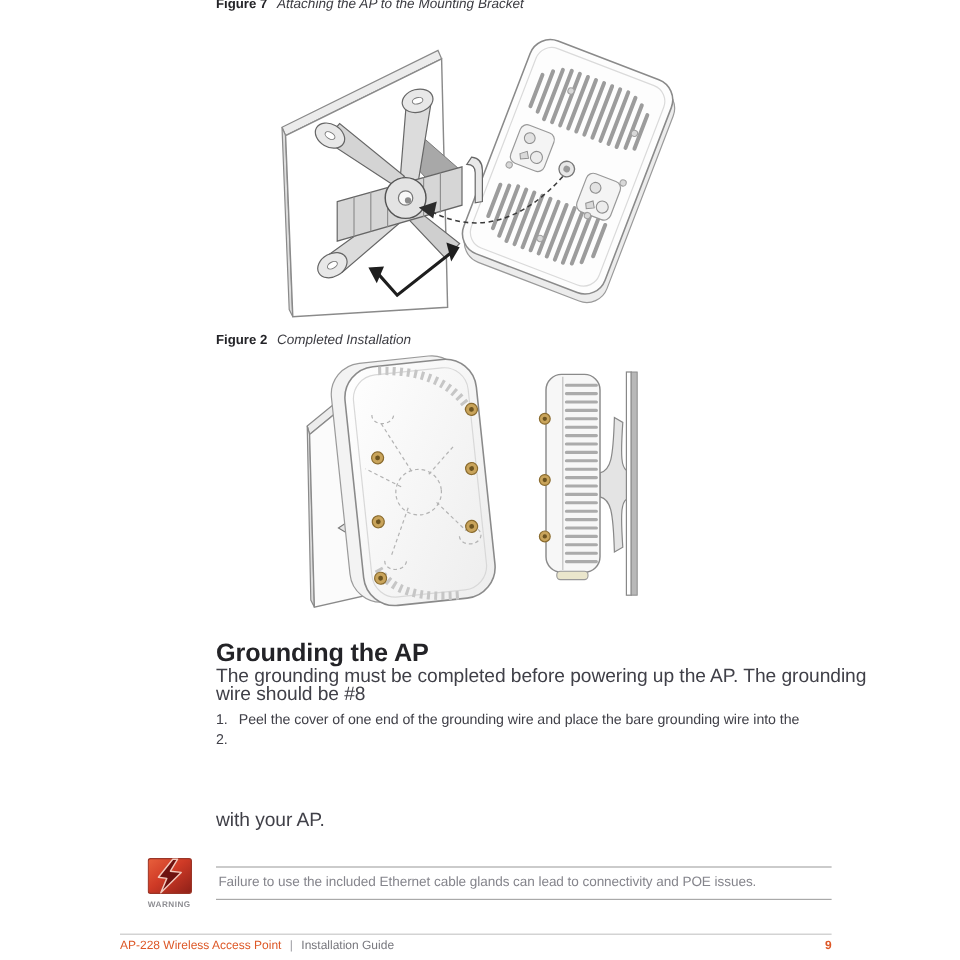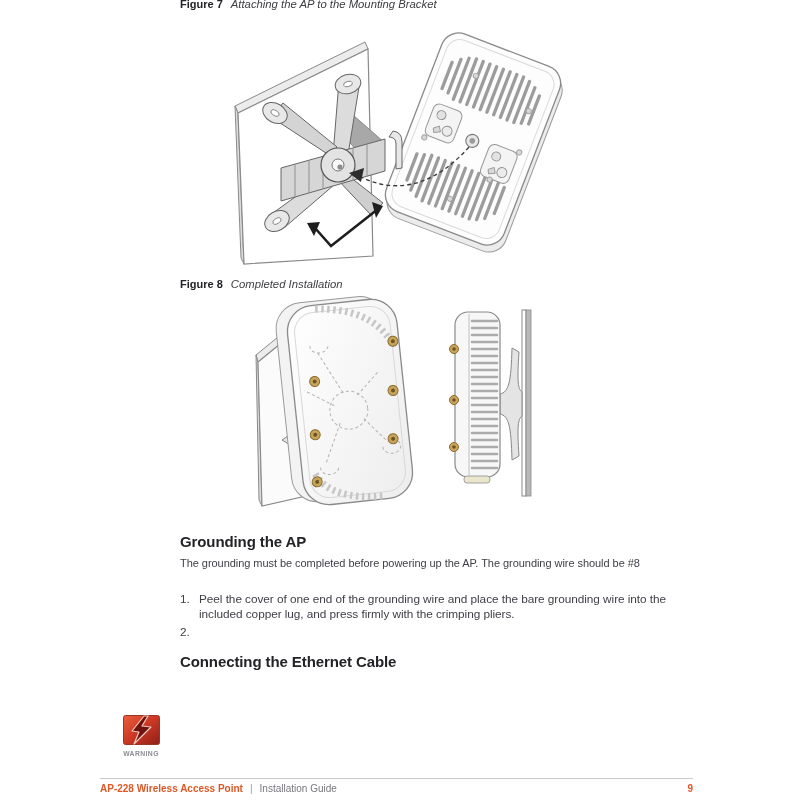--- a/index.html
+++ b/index.html
@@ -2,32 +2,32 @@
 <html><head>
 <meta charset="utf-8">
 <style>
   html,body{margin:0;padding:0;background:#ffffff;}
   .page{position:relative;width:800px;height:800px;background:#fff;overflow:hidden;
         font-family:"Liberation Sans","DejaVu Sans",sans-serif;color:#3f3f46;}
   .figcap{position:absolute;left:180px;font-size:11px;color:#2e2e33;white-space:nowrap;}
   .figcap .flabel{font-weight:bold;color:#232327;}
   .figcap .ftitle{font-style:italic;color:#3c3c42;margin-left:8px;font-size:11.3px;}
   .art{position:absolute;}
-  h2.sec{position:absolute;left:180px;margin:0;font-size:15px;font-weight:bold;color:#232327;letter-spacing:-0.1px;}
-  .para{position:absolute;left:180px;width:545px;font-size:11px;line-height:15.3px;color:#404048;letter-spacing:-0.05px;}
+  h2.sec{position:absolute;left:180px;margin:0;font-size:21px;font-weight:bold;color:#232327;letter-spacing:-0.1px;}
+  .para{position:absolute;left:180px;width:545px;font-size:16px;line-height:15.3px;color:#404048;letter-spacing:-0.05px;}
   .steps{position:absolute;left:180px;width:545px;font-size:11.8px;line-height:15.3px;color:#404048;letter-spacing:-0.05px;}
   .step{display:flex;margin-bottom:2px;}
   .step .num{width:19px;flex:none;}
   .warnicon{position:absolute;left:121px;top:715px;width:40px;text-align:center;}
   .warnicon .wlabel{display:block;font-size:6.8px;font-weight:bold;color:#8d8d92;letter-spacing:0.4px;margin-top:1px;}
   .warnbox{position:absolute;left:180px;top:722px;width:513px;border-top:1px solid #a9a9a9;border-bottom:1px solid #a9a9a9;
            padding:6px 2px 6px 2px;font-size:11.3px;color:#85858c;letter-spacing:-0.05px;box-sizing:border-box;height:28px;}
   .footrule{position:absolute;left:100px;top:778px;width:593px;border-top:1px solid #c9c9c9;height:0;}
   .footer{position:absolute;left:100px;top:783px;width:593px;display:flex;align-items:baseline;font-size:10px;}
-  .footer .prod{color:#dd5827;font-weight:bold;}
+  .footer .prod{color:#dd5827;font-weight:normal;}
   .footer .sep{color:#9a9aa0;margin:0 7px;}
   .footer .guide{color:#77777d;}
   .footer .pgnum{margin-left:auto;color:#dd5827;font-weight:bold;}
 </style>
 </head>
 <body>
 
 <div class="page">
 
   <div class="figcap" style="top:-2px;">
@@ -109,21 +109,21 @@
     </g>
 
     <g>
       <path d="M82,215 L98,233 L145,196" fill="none" stroke="#1e1e1e" stroke-width="2.6"></path>
       <path d="M74,210 L87,209 L81,223 Z" fill="#1e1e1e"></path>
       <path d="M139,189 L150,193 L143,205 Z" fill="#1e1e1e"></path>
     </g>
   </svg>
 
   <div class="figcap" style="top:278px;">
-    <span class="flabel">Figure 8</span><span class="ftitle">Completed Installation</span>
+    <span class="flabel">Figure 2</span><span class="ftitle">Completed Installation</span>
   </div>
 
   <svg class="art" style="left:250px;top:290px;" width="310" height="230" viewBox="0 0 310 230">
     <defs>
       <linearGradient id="apg" x1="0" y1="0" x2="1" y2="1">
         <stop offset="0" stop-color="#ffffff"></stop>
           <stop offset="1" stop-color="#ededed"></stop>
       </linearGradient>
     </defs>
 
@@ -186,46 +186,46 @@
 
   <h2 class="sec" style="top:533px;">Grounding the AP</h2>
   <div class="para" style="top:556px;">
     <div>The grounding must be completed before powering up the AP. The grounding wire should be #8</div>
   </div>
   <div class="steps" style="top:592px;">
     <div class="step">
       <span class="num">1.</span>
       <span>
         <span>Peel the cover of one end of the grounding wire and place the bare grounding wire into the</span><br>
-        <span>included copper lug, and press firmly with the crimping pliers.</span>
       </span>
     </div>
     <div class="step">
       <span class="num">2.</span>
     </div>
   </div>
 
-  <h2 class="sec" style="top:653px;">Connecting the Ethernet Cable</h2>
   <div class="para" style="top:676px;">
+    <div>with your AP.</div>
   </div>
 
   <div class="warnicon">
     <svg width="37" height="30" viewBox="0 0 37 30">
       <defs>
         <linearGradient id="wg" x1="0" y1="0" x2="1" y2="1">
           <stop offset="0" stop-color="#e8603c"></stop>
             <stop offset="0.45" stop-color="#cf3a26"></stop>
             <stop offset="1" stop-color="#8e2018"></stop>
         </linearGradient>
       </defs>
       <rect x="0.5" y="0.5" width="36" height="29" rx="2" fill="url(#wg)" stroke="#9a3527"></rect>
       <path d="M21,1 L9,16 L16,17 L11,29 L28,12 L19,11 L25,1 Z" fill="#6e1210" stroke="#f2c9bd" stroke-width="1.2" stroke-linejoin="round"></path>
     </svg>
     <span class="wlabel">WARNING</span>
   </div>
+  <div class="warnbox">Failure to use the included Ethernet cable glands can lead to connectivity and POE issues.</div>
 
   <div class="footrule"></div>
   <div class="footer">
     <span class="prod">AP-228 Wireless Access Point</span>
     <span class="sep">|</span>
     <span class="guide">Installation Guide</span>
     <span class="pgnum">9</span>
   </div>
 
 </div>

